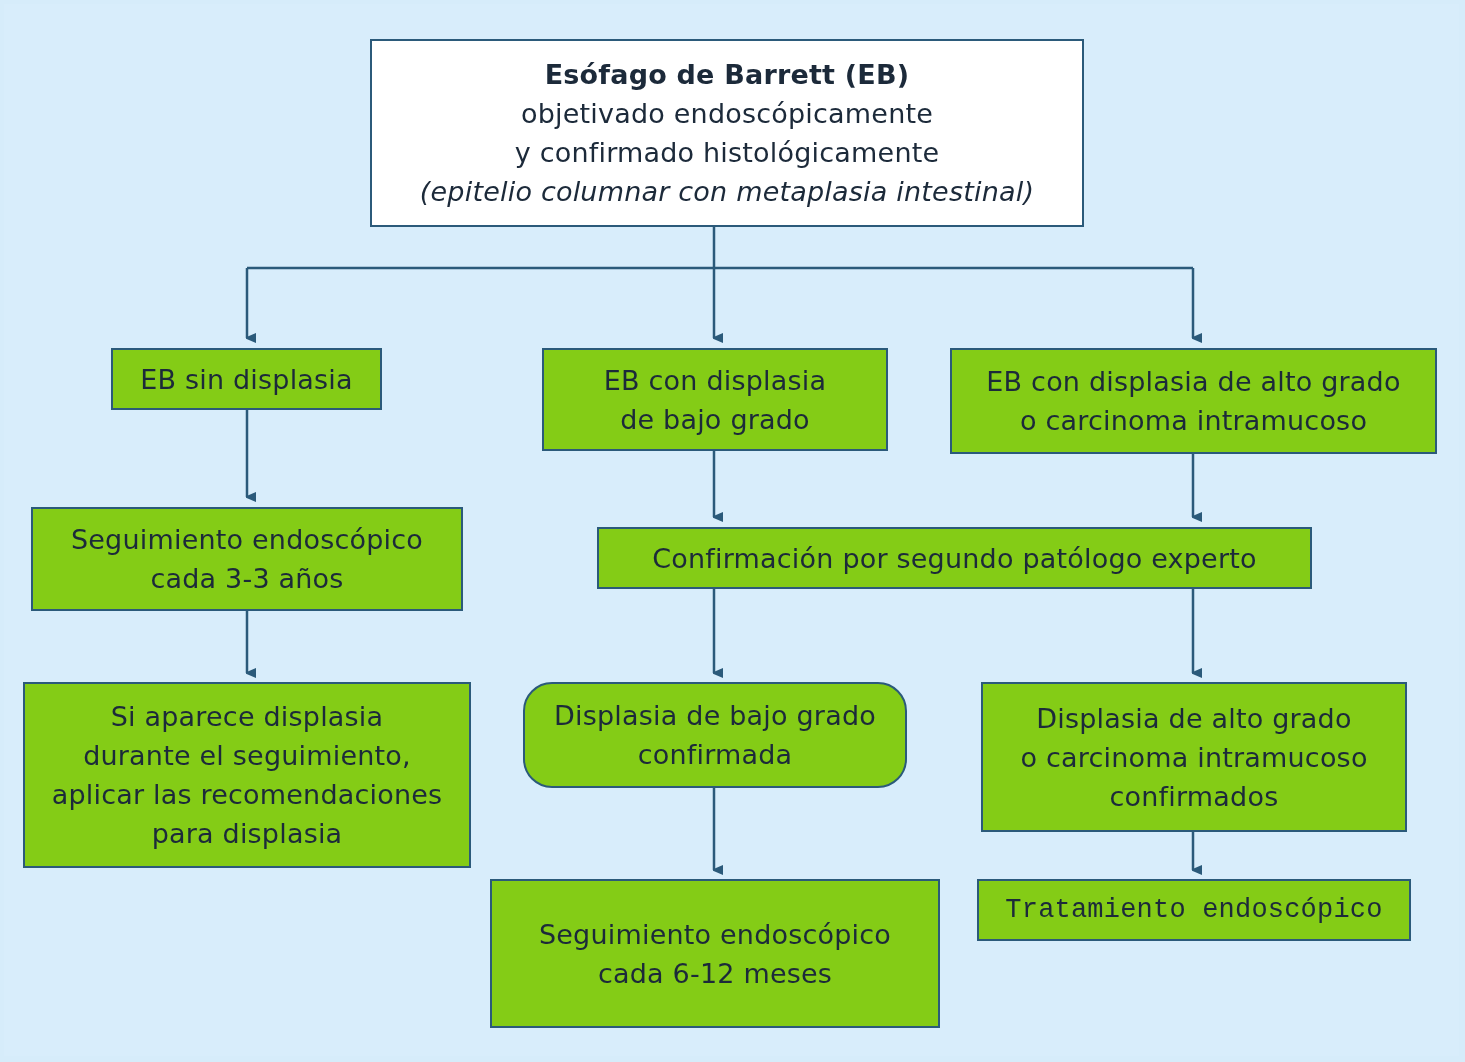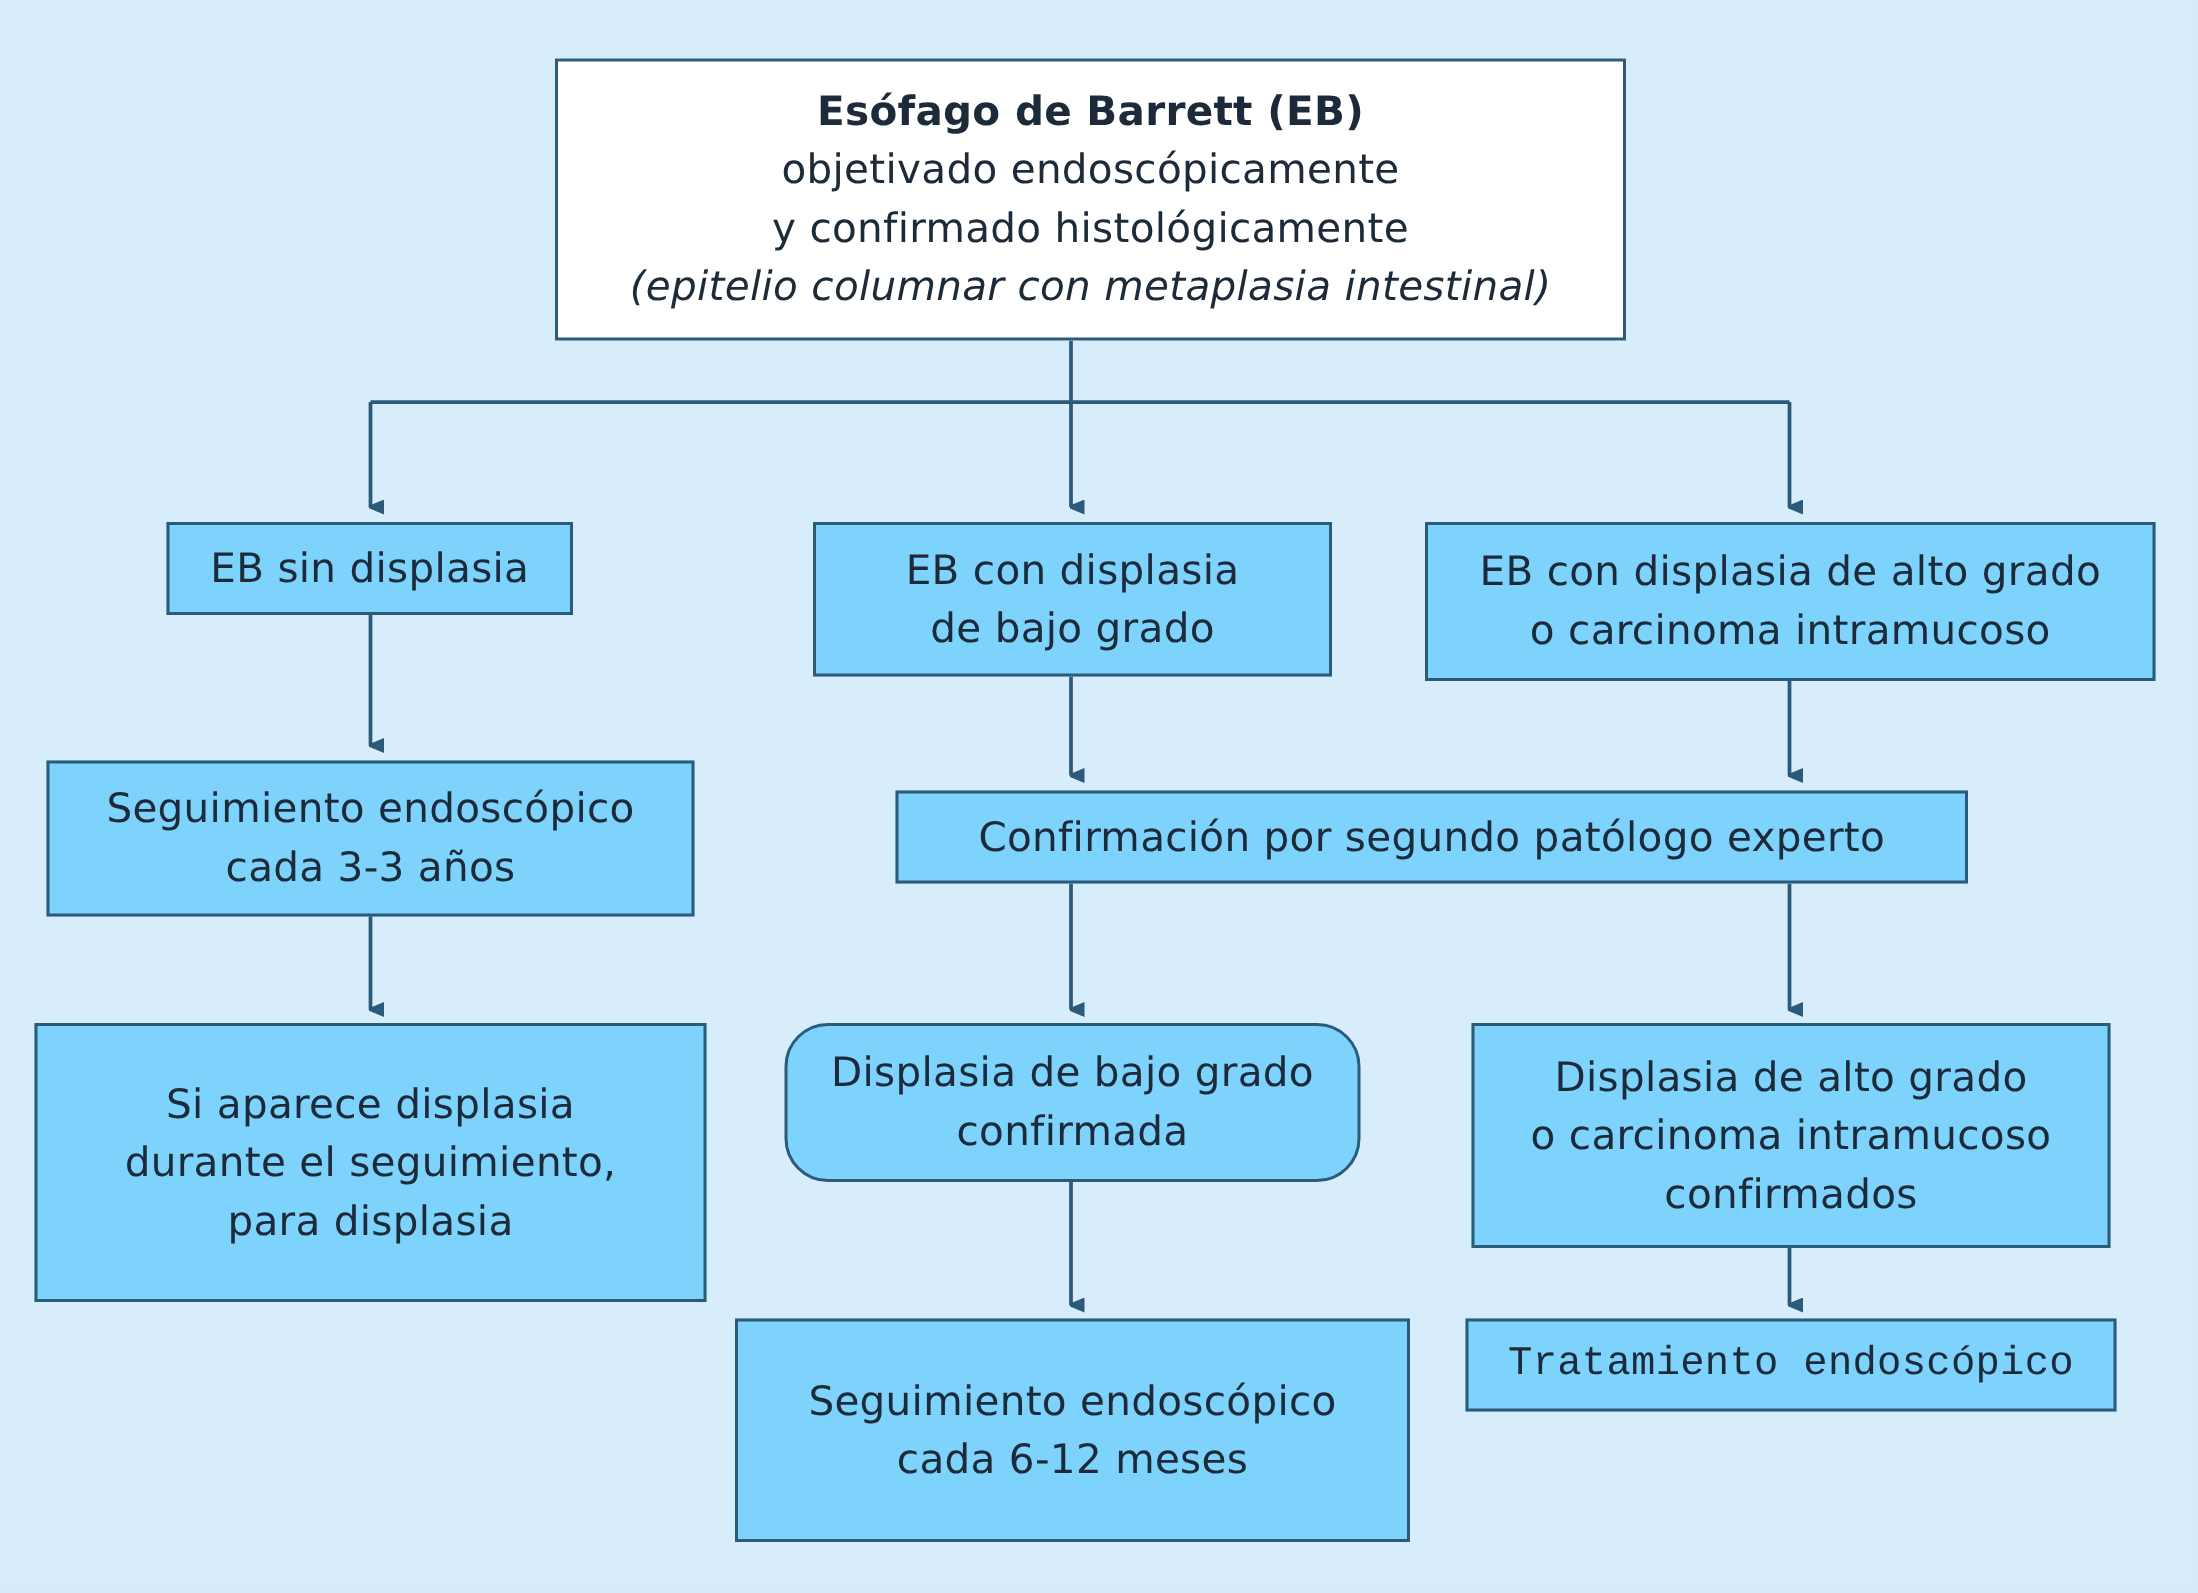--- a/index.html
+++ b/index.html
@@ -12,21 +12,21 @@
     color: #1c2a3a;
   }
   .frame {
     position: absolute; left: 4px; top: 4px; width: 1455px; height: 1052px;
     background: #d8edfb;
   }
   svg.lines { position: absolute; left: 0; top: 0; }
   .box {
     position: absolute;
     box-sizing: border-box;
-    background: #7dd3fc;
+    background: #84cc16;
     border: 2px solid #2b5a7a;
     display: flex; flex-direction: column;
     align-items: center; justify-content: center;
     text-align: center;
     font-size: 27px;
     line-height: 39px;
     letter-spacing: 0.2px;
   }
   .box.root {
     background: #ffffff;
@@ -95,20 +95,21 @@
   <span>cada 3-3 años</span>
 </div>
 
 <div class="box" style="left:597px; top:527px; width:715px; height:62px;">
   <span>Confirmación por segundo patólogo experto</span>
 </div>
 
 <div class="box" style="left:23px; top:682px; width:448px; height:186px;">
   <span>Si aparece displasia</span>
   <span>durante el seguimiento,</span>
+  <span>aplicar las recomendaciones</span>
   <span>para displasia</span>
 </div>
 
 <div class="box" style="left:523px; top:682px; width:384px; height:106px;border-radius:29px;">
   <span>Displasia de bajo grado</span>
   <span>confirmada</span>
 </div>
 
 <div class="box" style="left:981px; top:682px; width:426px; height:150px;">
   <span>Displasia de alto grado</span>

